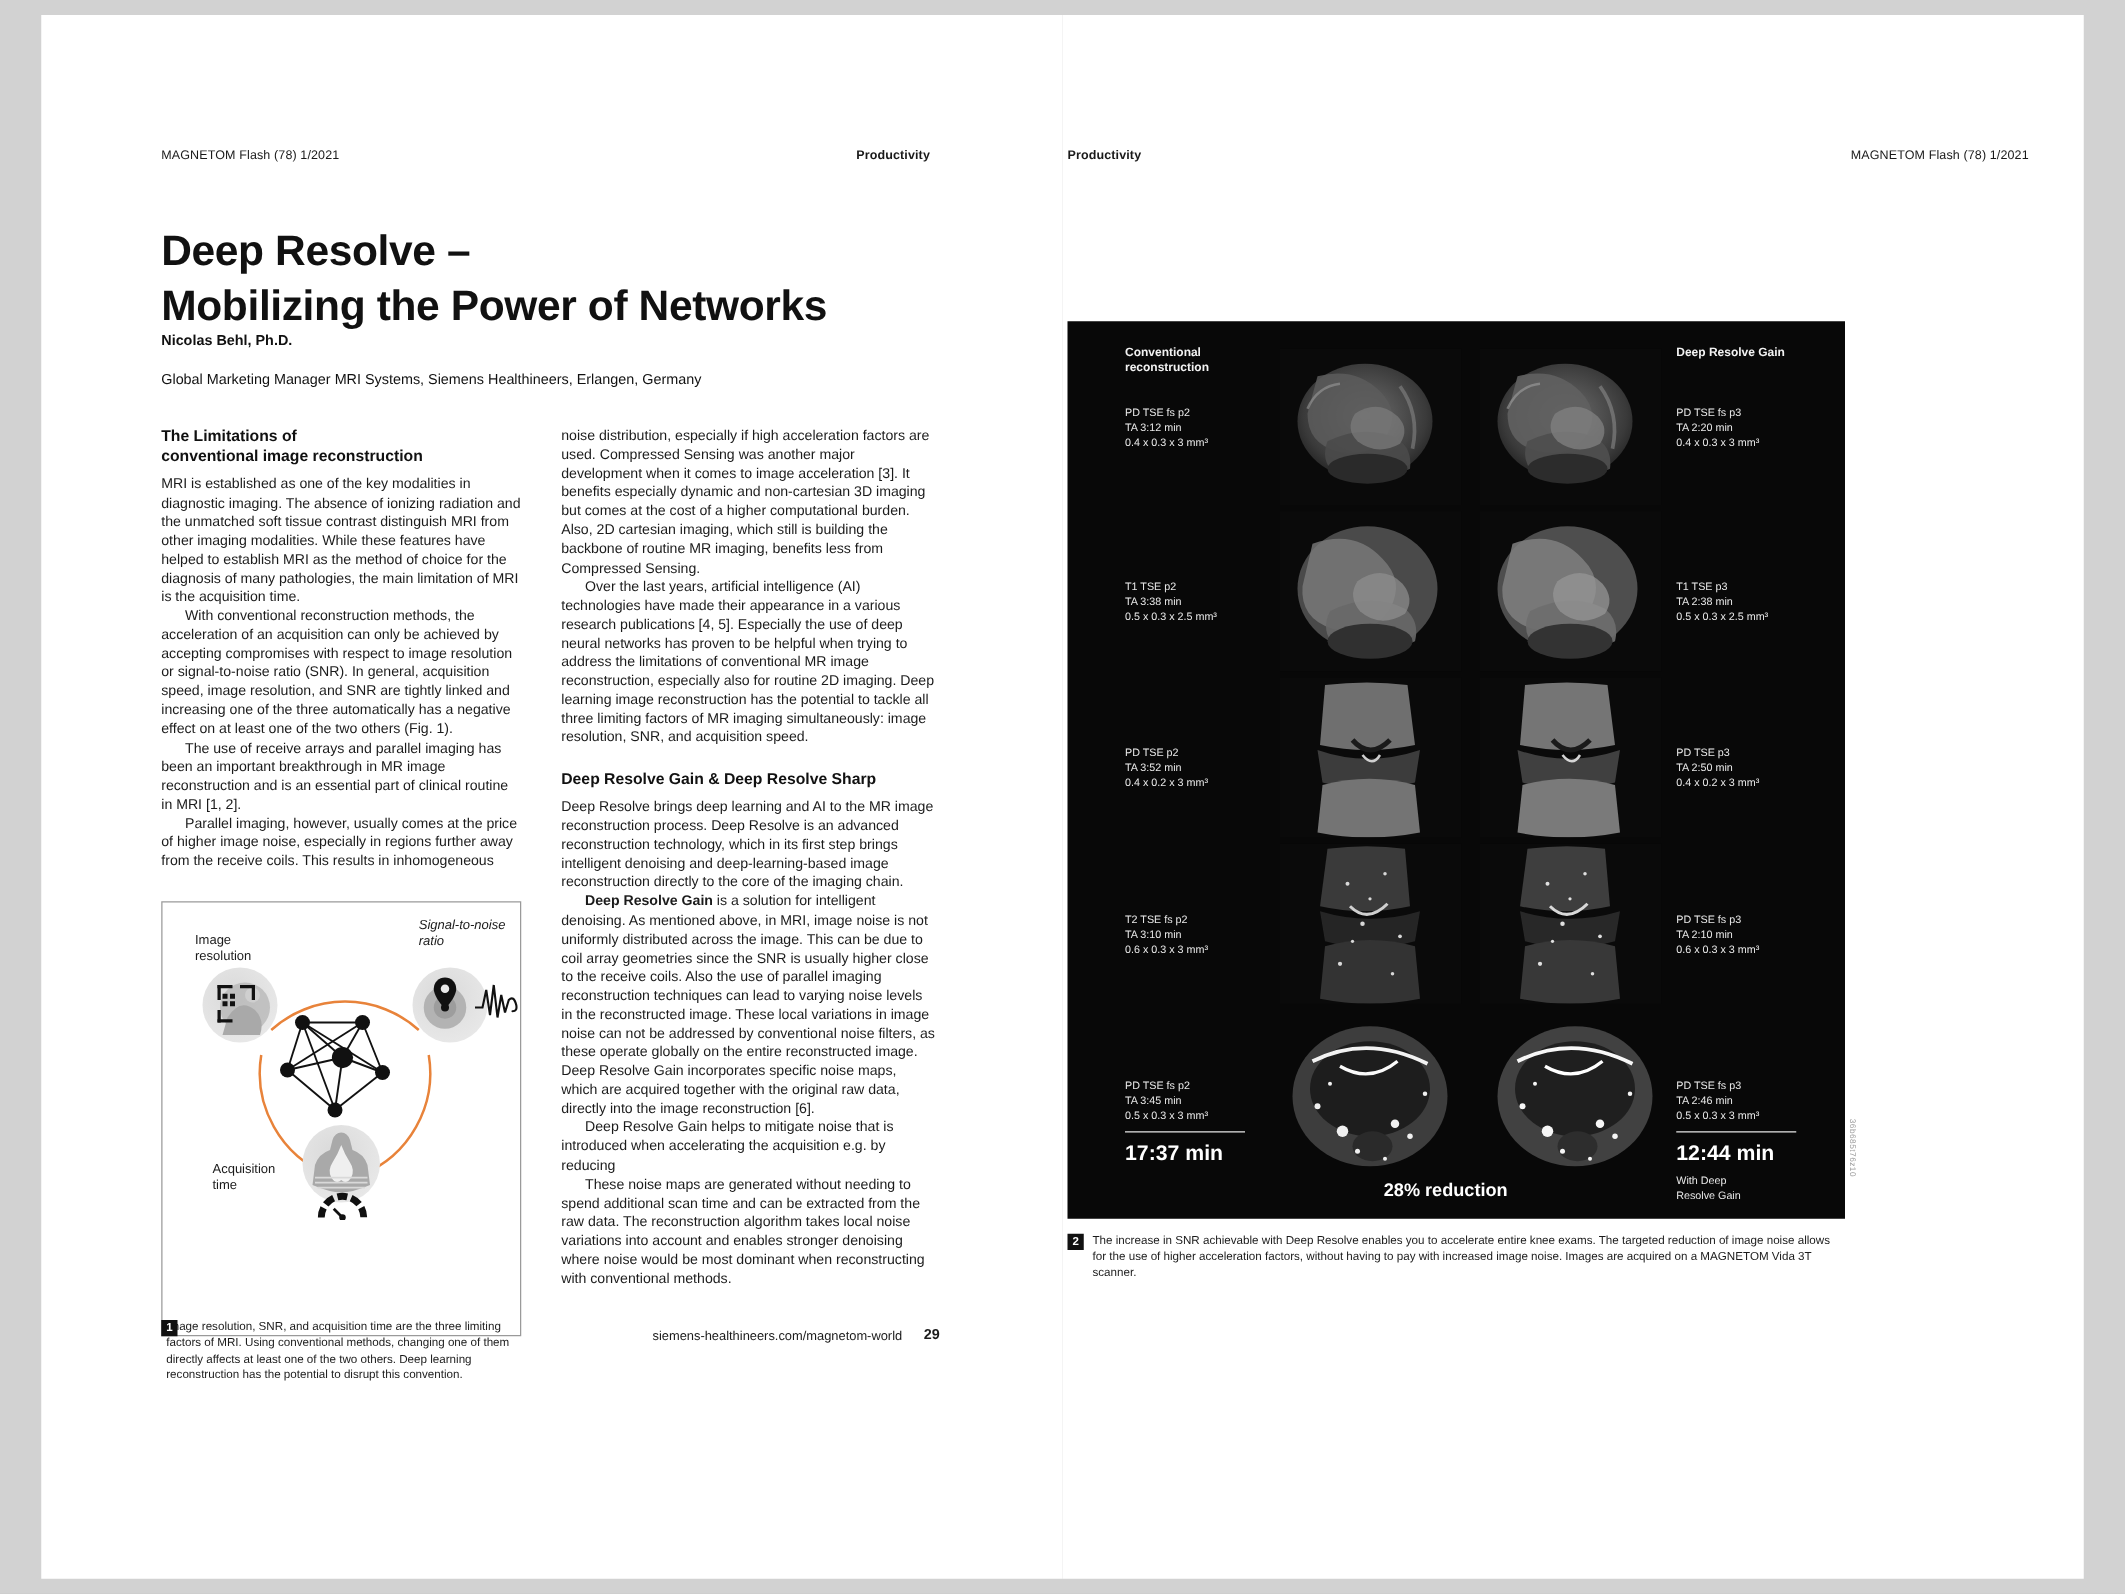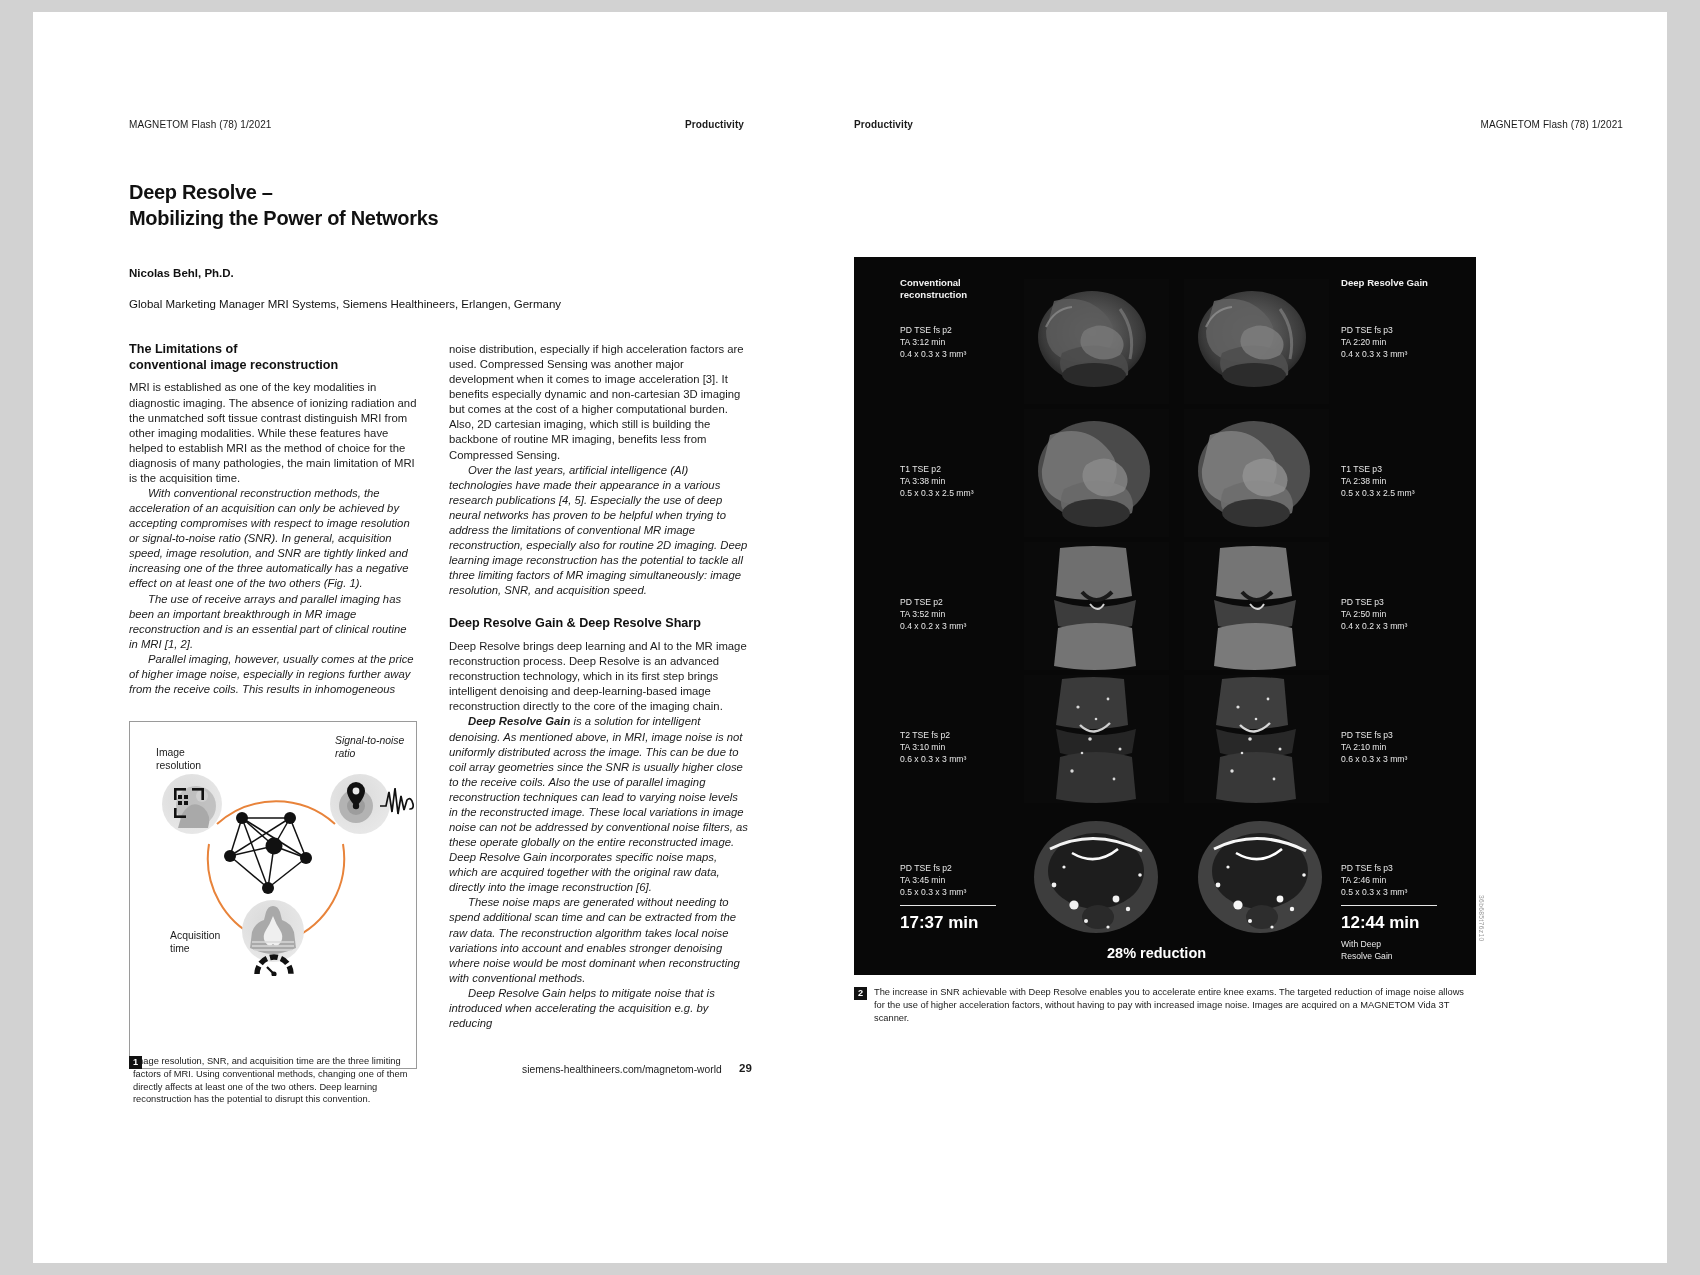--- a/index.html
+++ b/index.html
@@ -23,37 +23,37 @@
   }
   .runhead.bold { font-weight: 700; }
   .lp-runhead-left  { left: 96px; }
   .lp-runhead-right { right: 106px; }
   .rp-runhead-left  { left: 4px; }
   .rp-runhead-right { right: 44px; }
 
   
   .article-title {
     position: absolute; left: 96px; top: 168px; width: 640px;
-    font-size: 20px; font-weight: 700; line-height: 1.28;
+    font-size: 34px; font-weight: 700; line-height: 1.28;
     color: #111; letter-spacing: -0.3px;
   }
   .author {
     position: absolute; left: 96px; top: 255px;
     font-size: 11.5px; font-weight: 700; color:#111;
   }
   .affiliation {
     position: absolute; left: 96px; top: 286px; width: 620px;
     font-size: 11.5px; color: #111;
   }
 
   
   .col { position: absolute; font-size: 11.3px; line-height: 1.335; color: #1b1b1b;
          text-align: left; }
   .col p { margin: 0; }
-  .col p.indent { text-indent: 19px; font-style: italic; }
+  .col p.indent { text-indent: 19px; }
   .sec-head {
     font-size: 12.6px; font-weight: 700; line-height: 1.25; color: #111;
     margin-bottom: 7px;
   }
   .sec-head.spaced { margin-top: 18px; }
   b.inline { font-weight: 700; }
 
   .lp-col1 { left: 96px; top: 330px; width: 288px; }
   .lp-col2 { left: 416px; top: 330px; width: 300px; }
 
@@ -171,22 +171,22 @@
       <p class="indent">The use of receive arrays and parallel imaging has been an important breakthrough in MR image reconstruction and is an essential part of clinical routine in MRI [1, 2].</p>
       <p class="indent">Parallel imaging, however, usually comes at the price of higher image noise, especially in regions further away from the receive coils. This results in inhomogeneous</p>
     </div>
 
     <div class="col lp-col2">
       <p>noise distribution, especially if high acceleration factors are used. Compressed Sensing was another major development when it comes to image acceleration [3]. It benefits especially dynamic and non-cartesian 3D imaging but comes at the cost of a higher computational burden. Also, 2D cartesian imaging, which still is building the backbone of routine MR imaging, benefits less from Compressed Sensing.</p>
       <p class="indent">Over the last years, artificial intelligence (AI) technologies have made their appearance in a various research publications [4, 5]. Especially the use of deep neural networks has proven to be helpful when trying to address the limitations of conventional MR image reconstruction, especially also for routine 2D imaging. Deep learning image reconstruction has the potential to tackle all three limiting factors of MR imaging simultaneously: image resolution, SNR, and acquisition speed.</p>
       <div class="sec-head spaced">Deep Resolve Gain &amp; Deep Resolve Sharp</div>
       <p>Deep Resolve brings deep learning and AI to the MR image reconstruction process. Deep Resolve is an advanced reconstruction technology, which in its first step brings intelligent denoising and deep-learning-based image reconstruction directly to the core of the imaging chain.</p>
       <p class="indent"><b class="inline">Deep Resolve Gain</b><span> is a solution for intelligent denoising. As mentioned above, in MRI, image noise is not uniformly distributed across the image. This can be due to coil array geometries since the SNR is usually higher close to the receive coils. Also the use of parallel imaging reconstruction techniques can lead to varying noise levels in the reconstructed image. These local variations in image noise can not be addressed by conventional noise filters, as these operate globally on the entire reconstructed image. Deep Resolve Gain incorporates specific noise maps, which are acquired together with the original raw data, directly into the image reconstruction [6].</span></p>
+      <p class="indent">Deep Resolve Gain helps to mitigate noise that is introduced when accelerating the acquisition e.g. by reducing</p>
       <p class="indent">These noise maps are generated without needing to spend additional scan time and can be extracted from the raw data. The reconstruction algorithm takes local noise variations into account and enables stronger denoising where noise would be most dominant when reconstructing with conventional methods.</p>
-      <p class="indent">Deep Resolve Gain helps to mitigate noise that is introduced when accelerating the acquisition e.g. by reducing</p>
     </div>
 
     <div class="fig1-box">
 
       <div class="fig1-label fig1-l-res">
         <span>Image</span><br>
         <span>resolution</span>
       </div>
       <div class="fig1-label fig1-l-snr">
         <span>Signal-to-noise</span><br>

